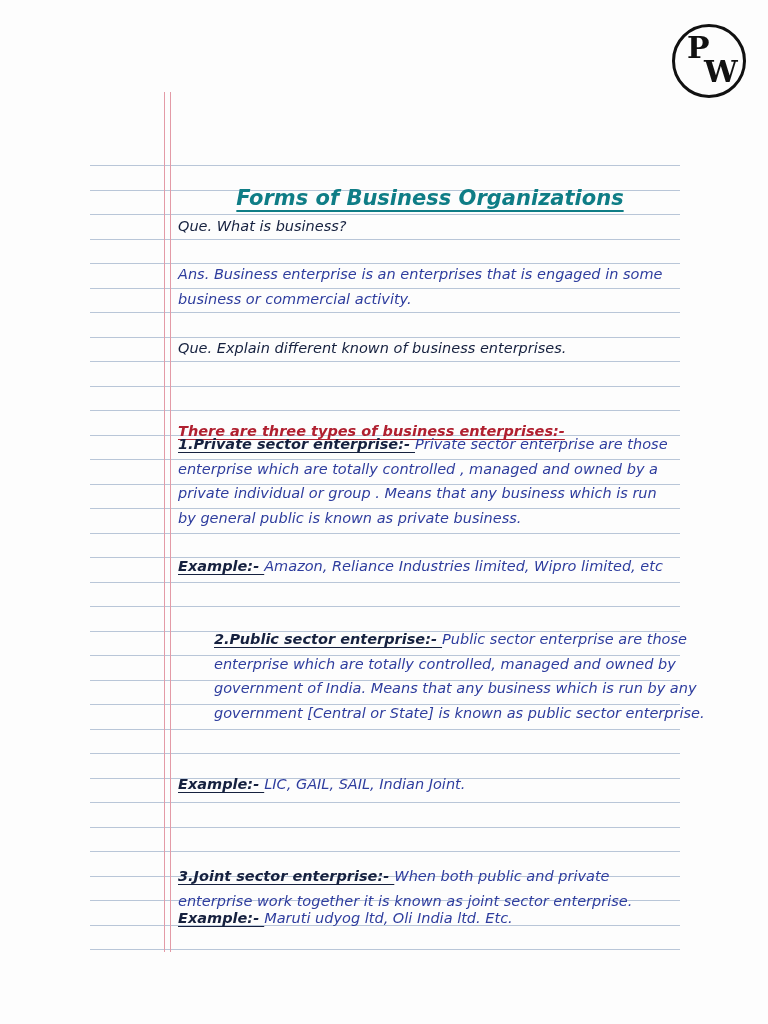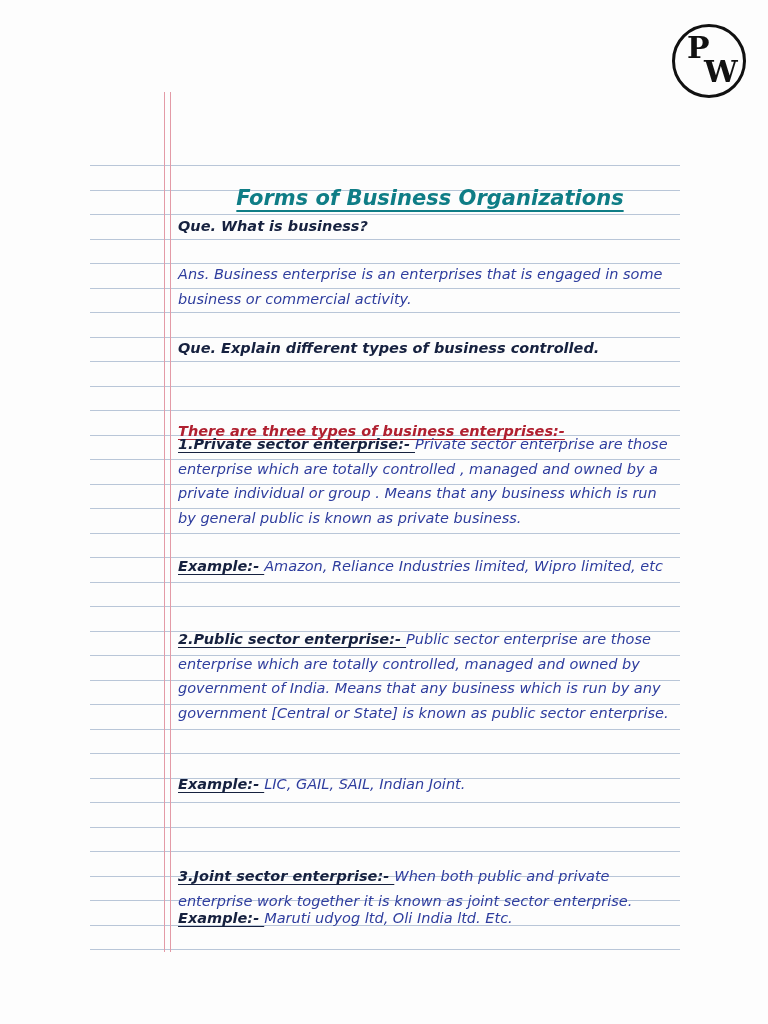--- a/index.html
+++ b/index.html
@@ -97,21 +97,21 @@
     color: #0f7d86;
     text-decoration: underline;
     text-underline-offset: 5px;
     white-space: nowrap;
     margin-top: 28px;
   }
 
   .blk { position: absolute; width: 492px; }
   .blue   { color: #2e3d9e; }
 
-  .q  { font-weight: 700; color: #16213f; }
+  .q  { font-weight: 400; color: #16213f; }
   .red-u {
     color: #b02030;
     font-weight: 600;
     text-decoration: underline;
     text-underline-offset: 3px;
     margin-top: 35px;
   }
   .head-u {
     color: #16213f;
     font-weight: 700;
@@ -169,35 +169,35 @@
   </div>
 
   <div id="content">
 
     <div id="title">Forms of Business Organizations</div>
 
     <div class="blk ln q" style="top:214px;">Que. What is business?</div>
 
     <div class="blk ln blue" style="top:262px;">Ans. Business enterprise is an enterprises that is engaged in some business or commercial activity.</div>
 
-    <div class="blk ln q" style="top:336px;">Que. Explain different types of business controlled.</div>
+    <div class="blk ln q" style="top:336px;">Que. Explain different known of business enterprises.</div>
 
     <div class="blk ln red-u" style="top:384px;">There are three types of business enterprises:-</div>
 
     <div class="blk ln blue" style="top:432px;">
       <span class="head-u">1.Private sector enterprise:- </span>
       <span>Private sector enterprise are those enterprise which are totally controlled , managed and owned by a private individual or group . Means that any business which is run by general public is known as private business.</span>
     </div>
 
     <div class="blk ln blue" style="top:554px;">
       <span class="head-u">Example:- </span>
       <span>Amazon, Reliance Industries limited, Wipro limited, etc</span>
     </div>
 
-    <div class="blk ln blue" style="top:627px;">
+    <div class="blk ln blue" style="top:627px;margin-left:36px;">
       <span class="head-u">2.Public sector enterprise:- </span>
       <span>Public sector enterprise are those enterprise which are totally controlled, managed and owned by government of India. Means that any business which is run by any government [Central or State] is known as public sector enterprise.</span>
     </div>
 
     <div class="blk ln blue" style="top:772px;">
       <span class="head-u">Example:- </span>
       <span>LIC, GAIL, SAIL, Indian Joint.</span>
     </div>
 
     <div class="blk ln blue" style="top:820px;margin-top:44px;">

